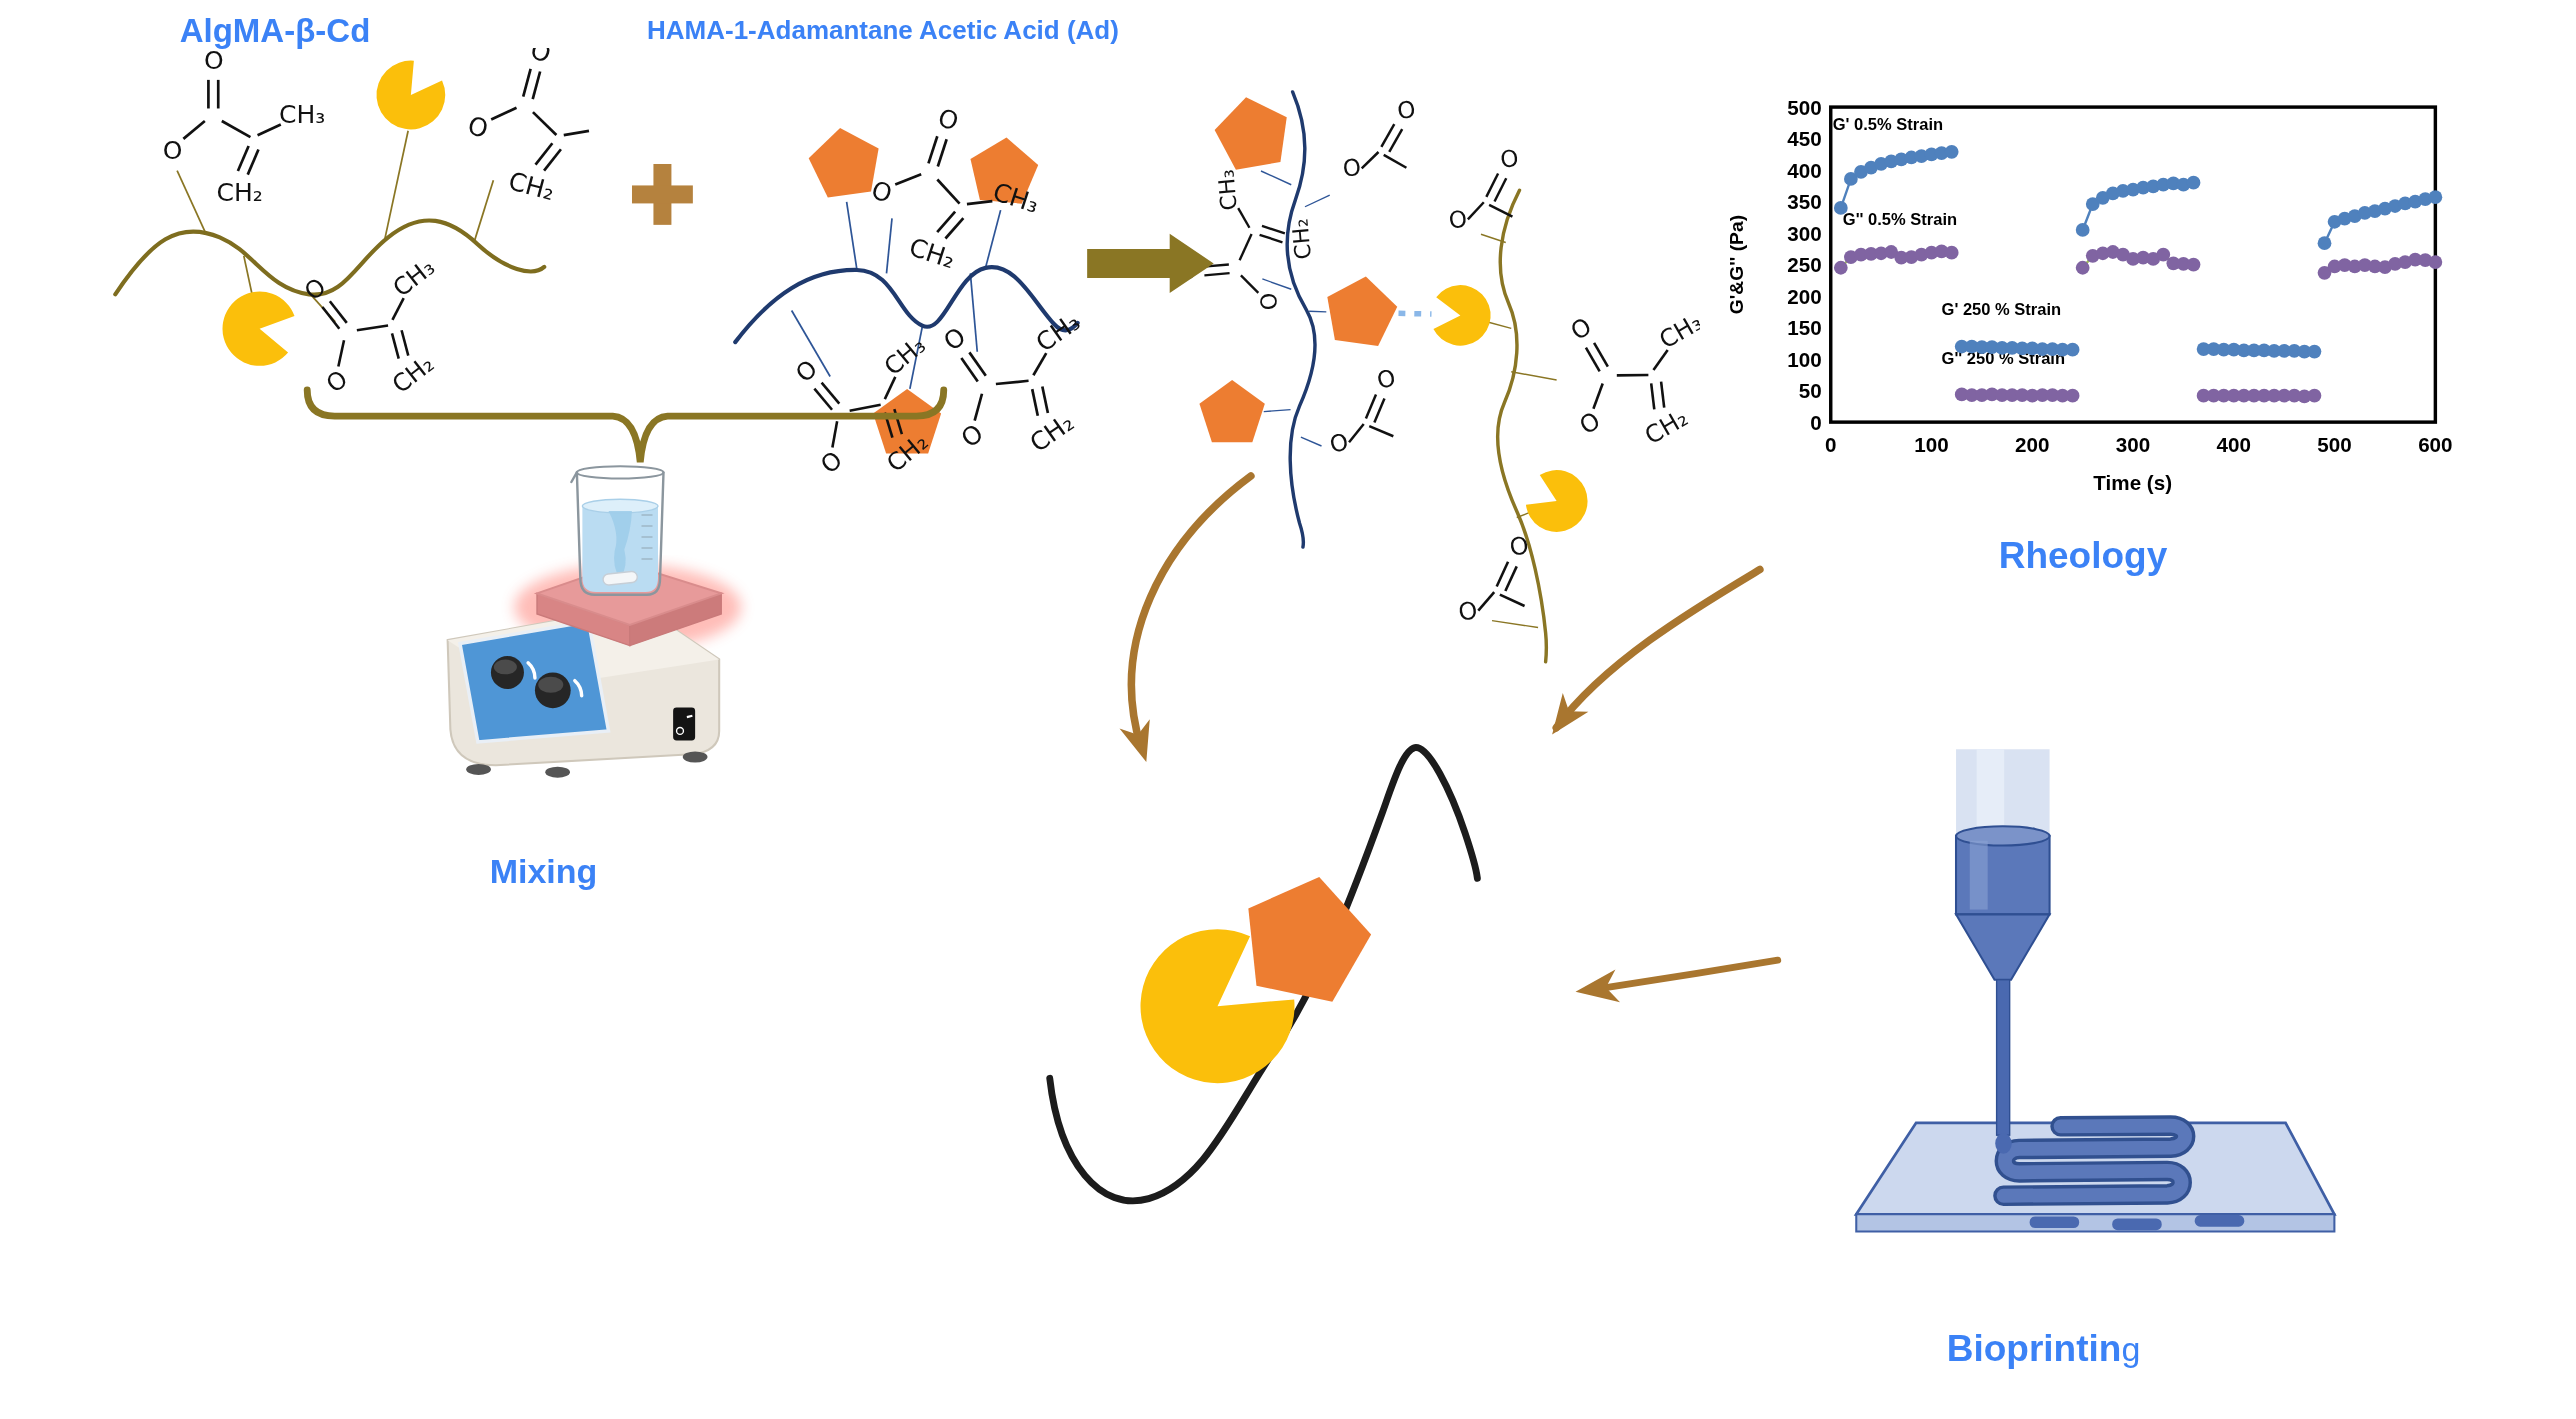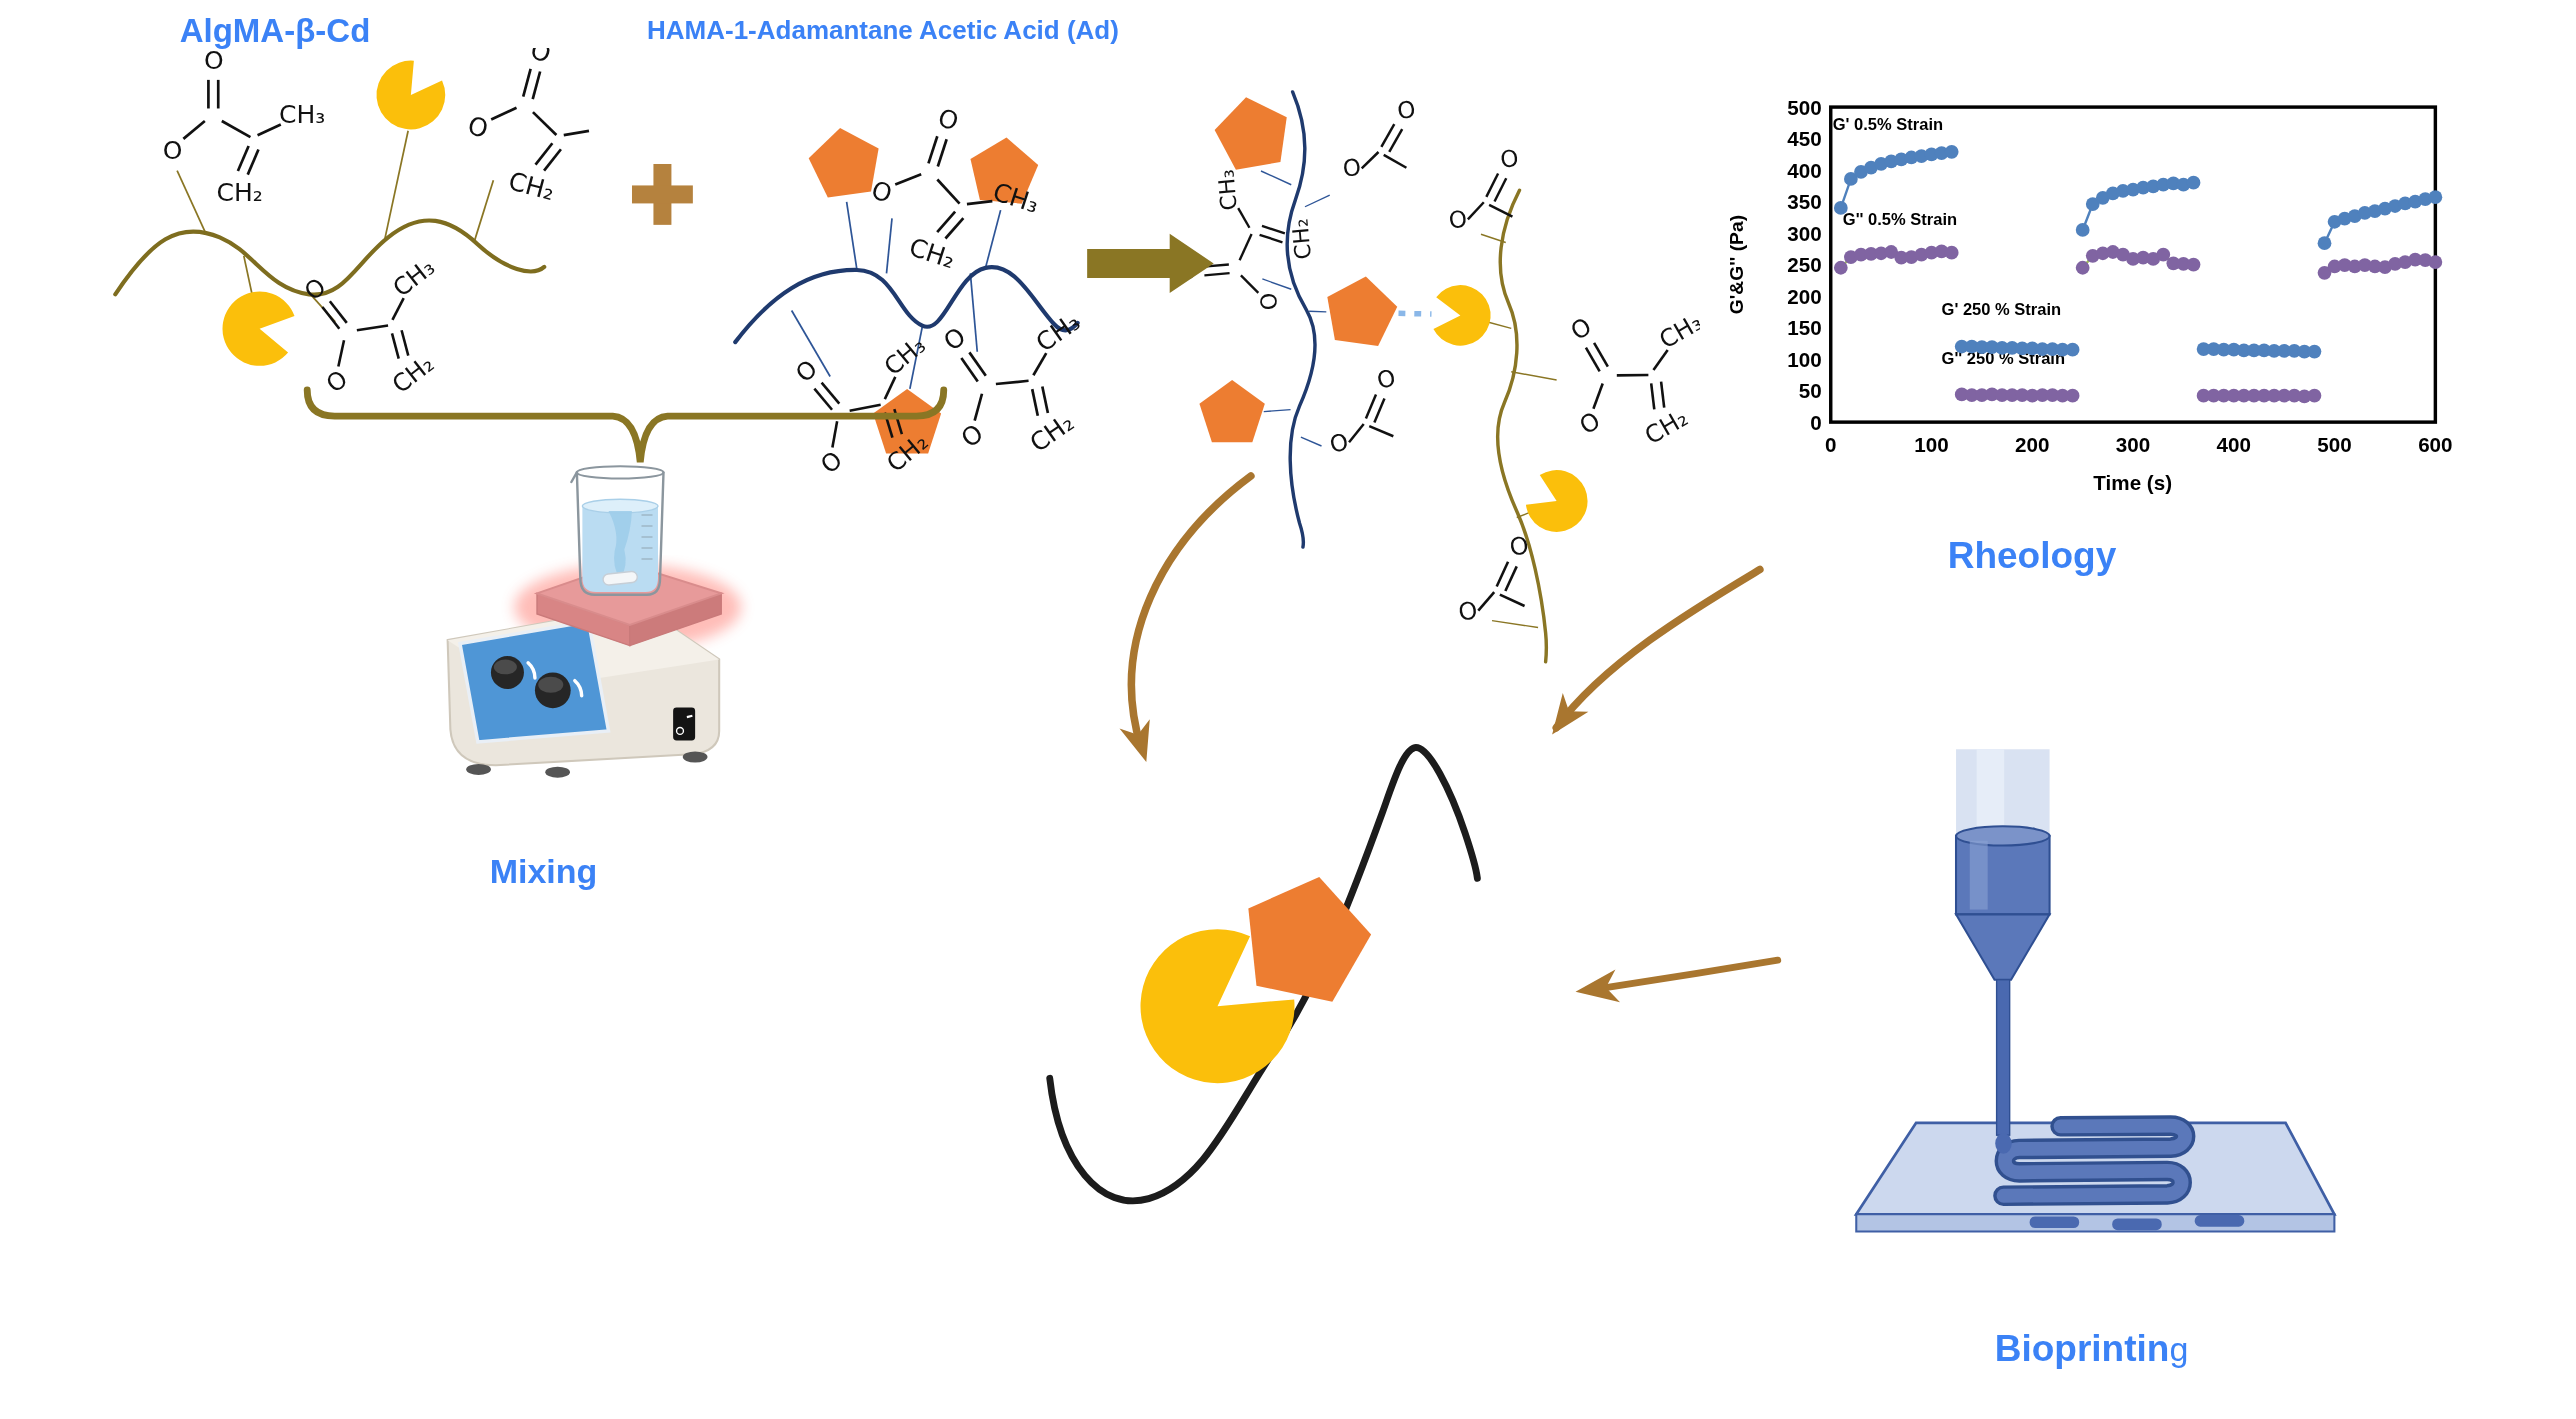--- a/index.html
+++ b/index.html
@@ -478,19 +478,19 @@
       </g>
       <g>
         <path d="M2584,1396 C2500,1410 2400,1426 2320,1438" fill="none" stroke="#a9762f" stroke-width="10" stroke-linecap="round"></path>
         <polygon points="2290,1442 2354.7367746850186,1457.1377013902736 2334.2055665886237,1435.7873127731427 2348.0564658389358,1409.6048340906784" fill="#a9762f"></polygon>
       </g>
     </svg>
 
   <div class="lbl" style="left:413px;top:852px;width:261px;font-size:34px">Mixing</div>
 
 
-  <div class="lbl" style="left:1915px;top:535px;width:234px;font-size:37px">Rheology</div>
-
-  <div class="lbl" style="left:1940px;top:1328px;width:303px;font-size:37px">
+  <div class="lbl" style="left:1966px;top:535px;width:234px;font-size:37px">Rheology</div>
+
+  <div class="lbl" style="left:1892px;top:1328px;width:303px;font-size:37px">
     <span>Bioprintin</span><span class="tail" style="font-size:34px">g</span>
   </div>
 </div>
 
 
 </body></html>

